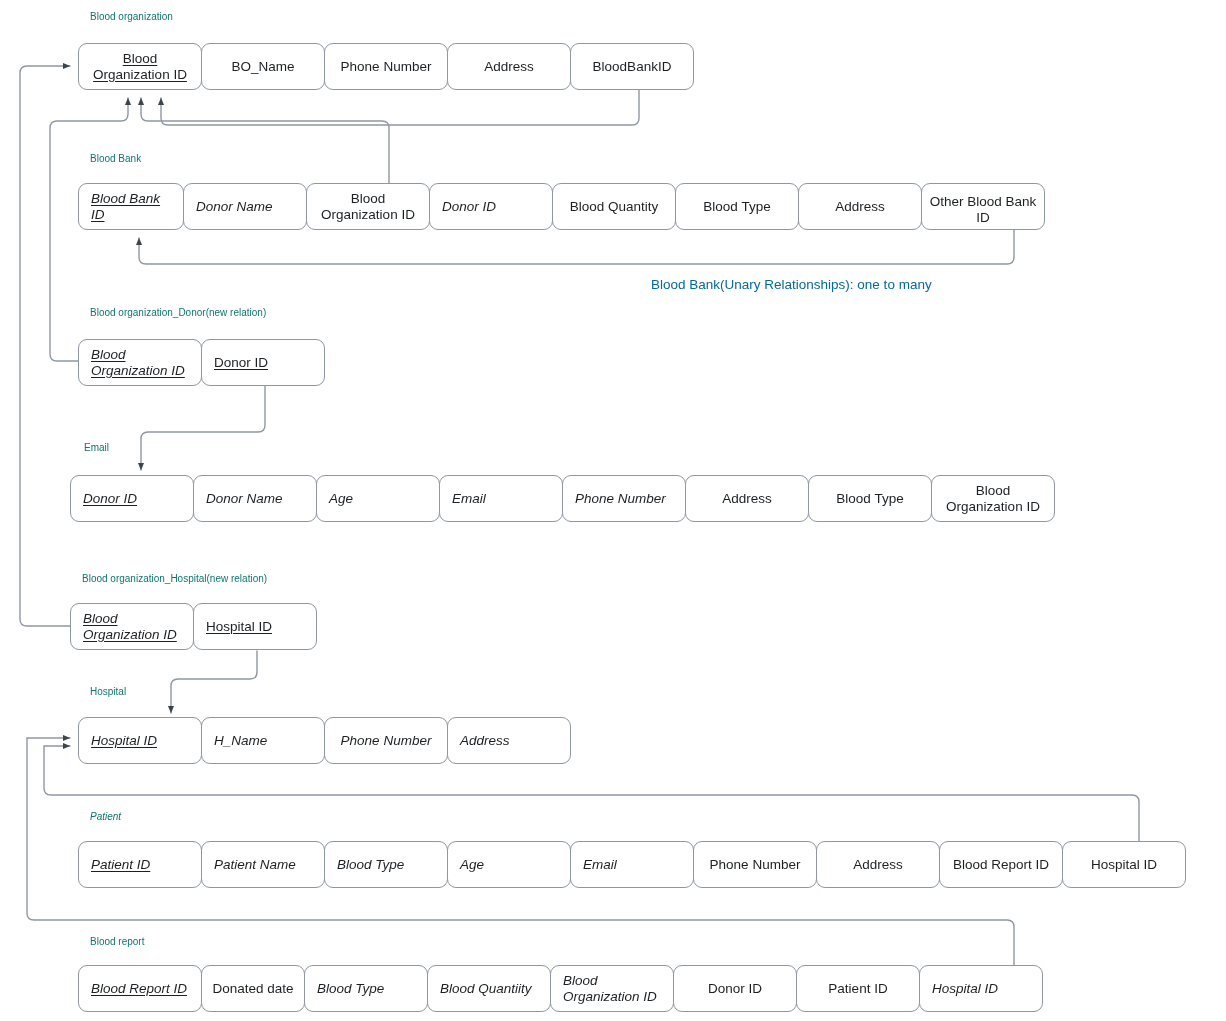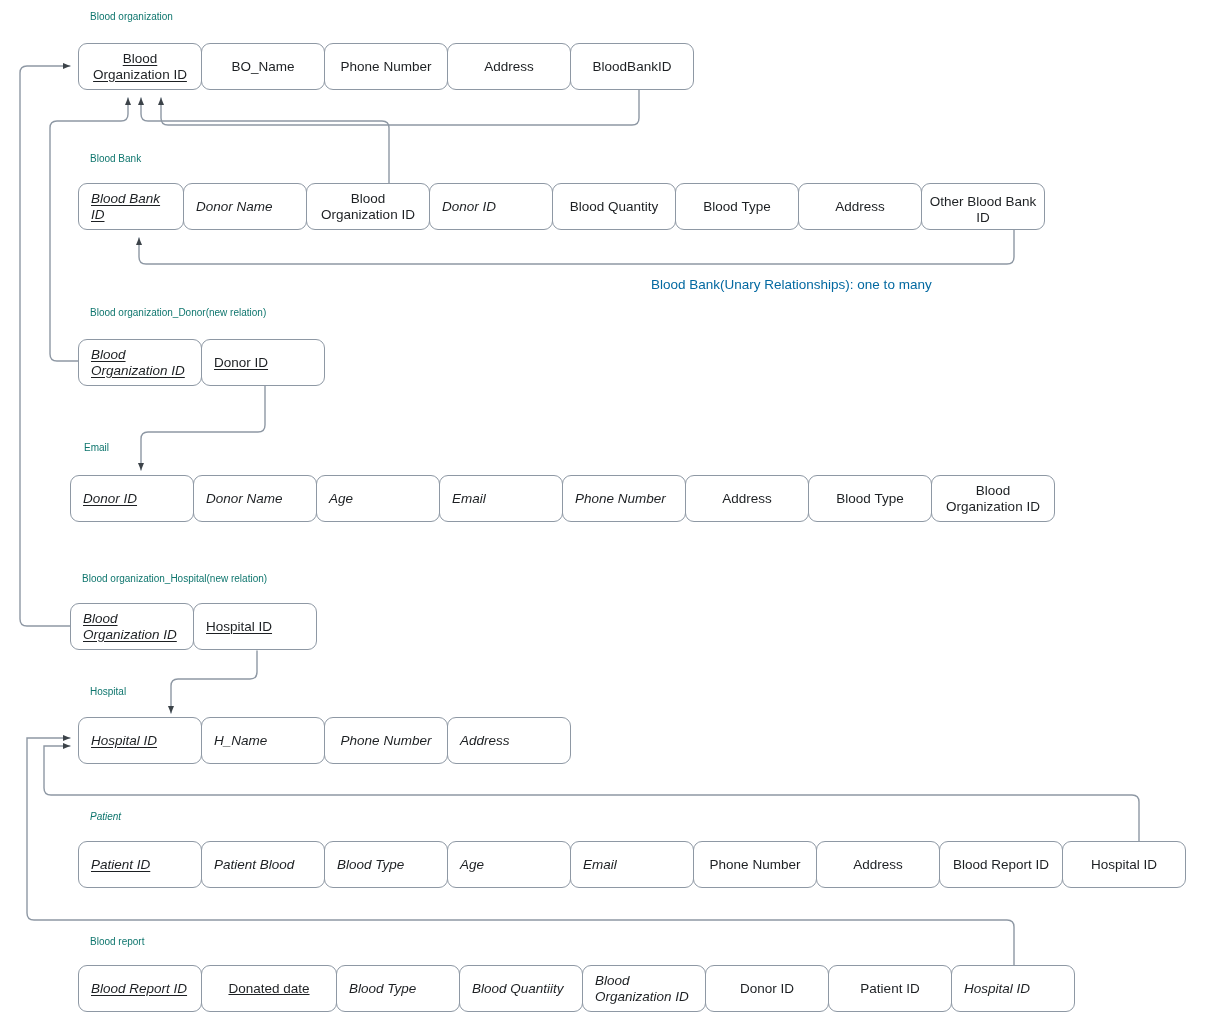--- a/index.html
+++ b/index.html
@@ -201,21 +201,21 @@
         <span>Address</span>
       </div>
     </div>
 
   <div class="entity-title" style="left:90px;top:809px;font-style:italic;">Patient</div>
   <div class="relation" id="rel-patient" style="left:78px;top:841px;height:47px;">
       <div class="attr left ital pk" style="width: 124px;">
         <span>Patient ID</span>
       </div>
       <div class="attr left ital" style="width: 124px;">
-        <span>Patient Blood</span>
+        <span>Patient Name</span>
       </div>
       <div class="attr left ital" style="width: 124px;">
         <span>Blood Type</span>
       </div>
       <div class="attr left ital" style="width: 124px;">
         <span>Age</span>
       </div>
       <div class="attr left ital" style="width: 124px;">
         <span>Email</span>
       </div>
@@ -231,21 +231,21 @@
       <div class="attr" style="width: 124px;">
         <span>Hospital ID</span>
       </div>
     </div>
 
   <div class="entity-title" style="left:90px;top:934px;">Blood report</div>
   <div class="relation" id="rel-blood-report" style="left:78px;top:965px;height:47px;">
       <div class="attr left ital pk" style="width: 124px;">
         <span>Blood Report ID</span>
       </div>
-      <div class="attr" style="width: 136px; text-decoration: underline;">
+      <div class="attr" style="width: 104px;">
         <span>Donated date</span>
       </div>
       <div class="attr left ital" style="width: 124px;">
         <span>Blood Type</span>
       </div>
       <div class="attr left ital" style="width: 124px;">
         <span>Blood Quantiity</span>
       </div>
       <div class="attr left ital" style="width: 124px;">
         <span>Blood Organization ID</span>

